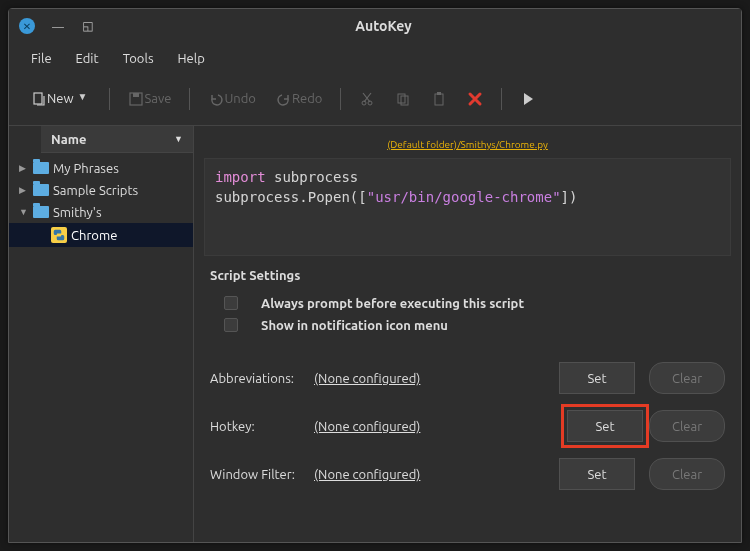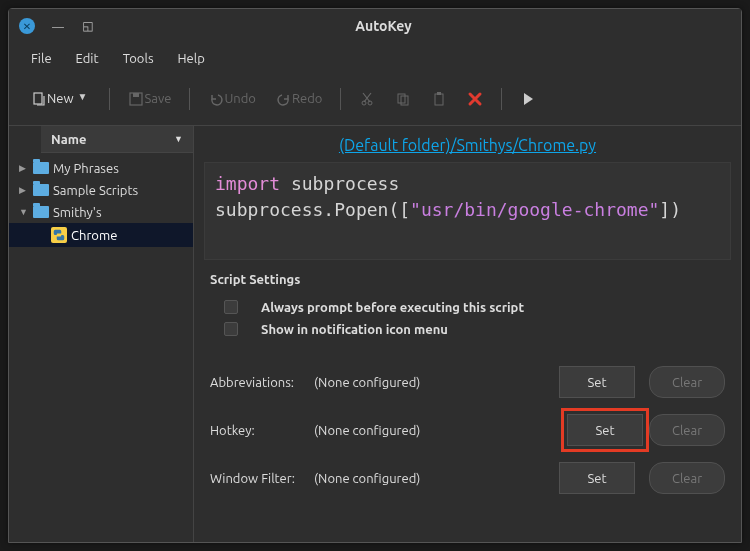--- a/index.html
+++ b/index.html
@@ -172,30 +172,30 @@
     flex: 1;
     display: flex;
     flex-direction: column;
     background: #2e2e2e;
   }
   .breadcrumb {
     text-align: center;
     padding: 10px 0 8px 0;
   }
   .breadcrumb a {
-    color: #0ea5e9;
+    color: #eab308;
     text-decoration: underline;
-    font-size: 16px;
+    font-size: 10px;
   }
   .code-area {
     background: #333;
     margin: 0 10px;
     padding: 8px 10px;
     font-family: "DejaVu Sans Mono", monospace;
-    font-size: 18px;
+    font-size: 14px;
     line-height: 1.45;
     height: 98px;
     color: #d5d5d5;
     border: 1px solid #3b3b3b;
   }
   .kw { color: #e28cd7; }
   .fn { color: #d5d5d5; }
   .str { color: #c97fe0; }
   .punct { color: #d5d5d5; }
   .settings {
@@ -220,21 +220,21 @@
     border: 1px solid #555;
     border-radius: 2px;
   }
   .trigger-row {
     display: flex;
     align-items: center;
     padding: 8px 0;
     gap: 6px;
   }
   .trigger-label { width: 108px; color: #ddd; padding-left: 10px;}
-  .trigger-value { flex: 1; color: #ddd; }
+  .trigger-value { flex: 1; color: #ddd; text-decoration: underline; }
   .btn {
     background: #3c3c3c;
     color: #ddd;
     border: 1px solid #505050;
     padding: 8px 0;
     width: 76px;
     text-align: center;
     cursor: pointer;
     font-size: 13px;
   }

